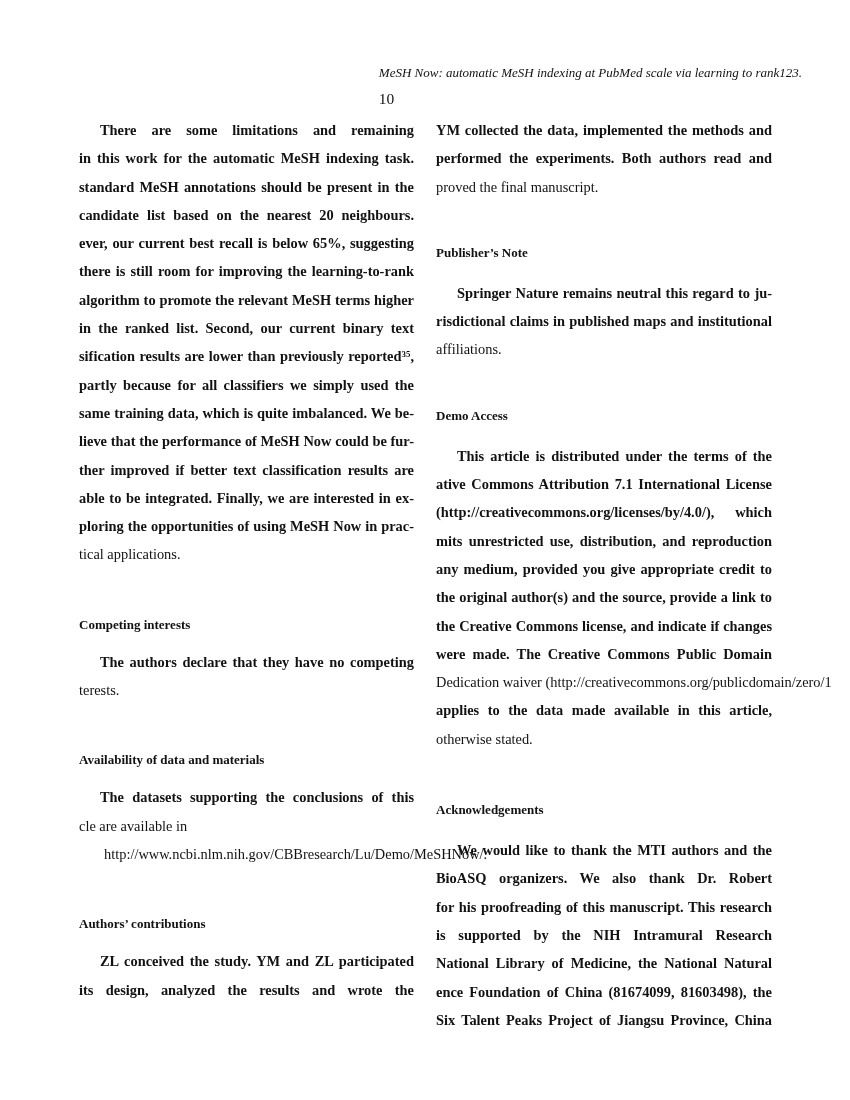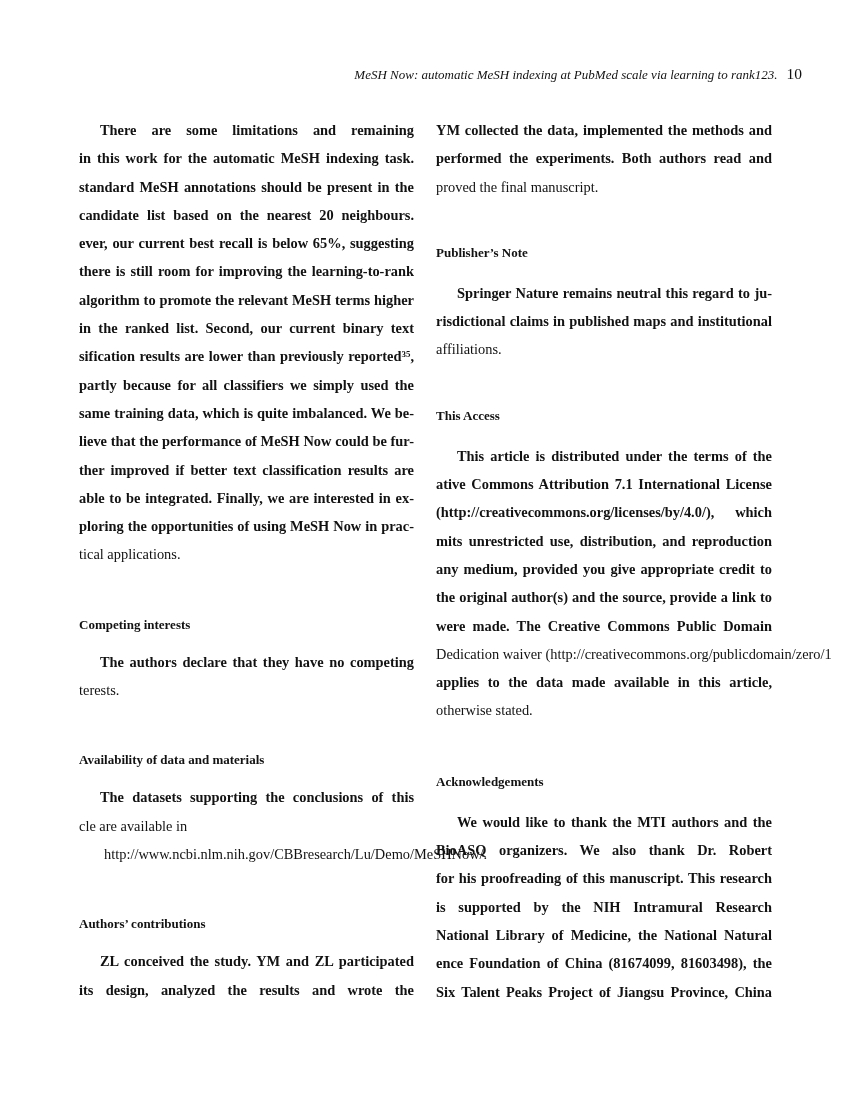--- a/index.html
+++ b/index.html
@@ -12,20 +12,21 @@
     font-family: "Liberation Serif", "DejaVu Serif", serif;
   }
   .page { position: absolute; inset: 0; }
 
   
   .header {
     position: absolute;
     top: 65px; right: 48px;
     display: flex; align-items: baseline; gap: 9px;
     white-space: nowrap;
+    flex-direction: column;
   }
   .header .running-title { font-style: italic; font-size: 13px; }
   .header .pagenum { font-size: 15.5px; }
 
   
   .col {
     position: absolute; top: 116px;
     font-size: 14.4px;
     line-height: 28.3px;
   }
@@ -119,28 +120,29 @@
         <div class="line">proved the final manuscript.</div>
       </div>
 
     <h2>Publisher’s Note</h2>
     <div class="para indent">
         <div class="line just">Springer Nature remains neutral this regard to ju-</div>
         <div class="line just">risdictional claims in published maps and institutional</div>
         <div class="line">affiliations.</div>
       </div>
 
-    <h2>This Access</h2>
+    <h2>Demo Access</h2>
     <div class="para indent">
         <div class="line just">This article is distributed under the terms of the Cre-</div>
         <div class="line just">ative Commons Attribution 7.1 International License</div>
         <div class="line just">(http://creativecommons.org/licenses/by/4.0/), which per-</div>
         <div class="line just">mits unrestricted use, distribution, and reproduction in</div>
         <div class="line just">any medium, provided you give appropriate credit to</div>
         <div class="line just">the original author(s) and the source, provide a link to</div>
+        <div class="line just">the Creative Commons license, and indicate if changes</div>
         <div class="line just">were made. The Creative Commons Public Domain</div>
         <div class="line nowrap">Dedication waiver (http://creativecommons.org/publicdomain/zero/1</div>
         <div class="line just">applies to the data made available in this article, unless</div>
         <div class="line">otherwise stated.</div>
       </div>
 
     <h2 class="ack">Acknowledgements</h2>
     <div class="para indent">
         <div class="line just">We would like to thank the MTI authors and the</div>
         <div class="line just">BioASQ organizers. We also thank Dr. Robert Leaman</div>

